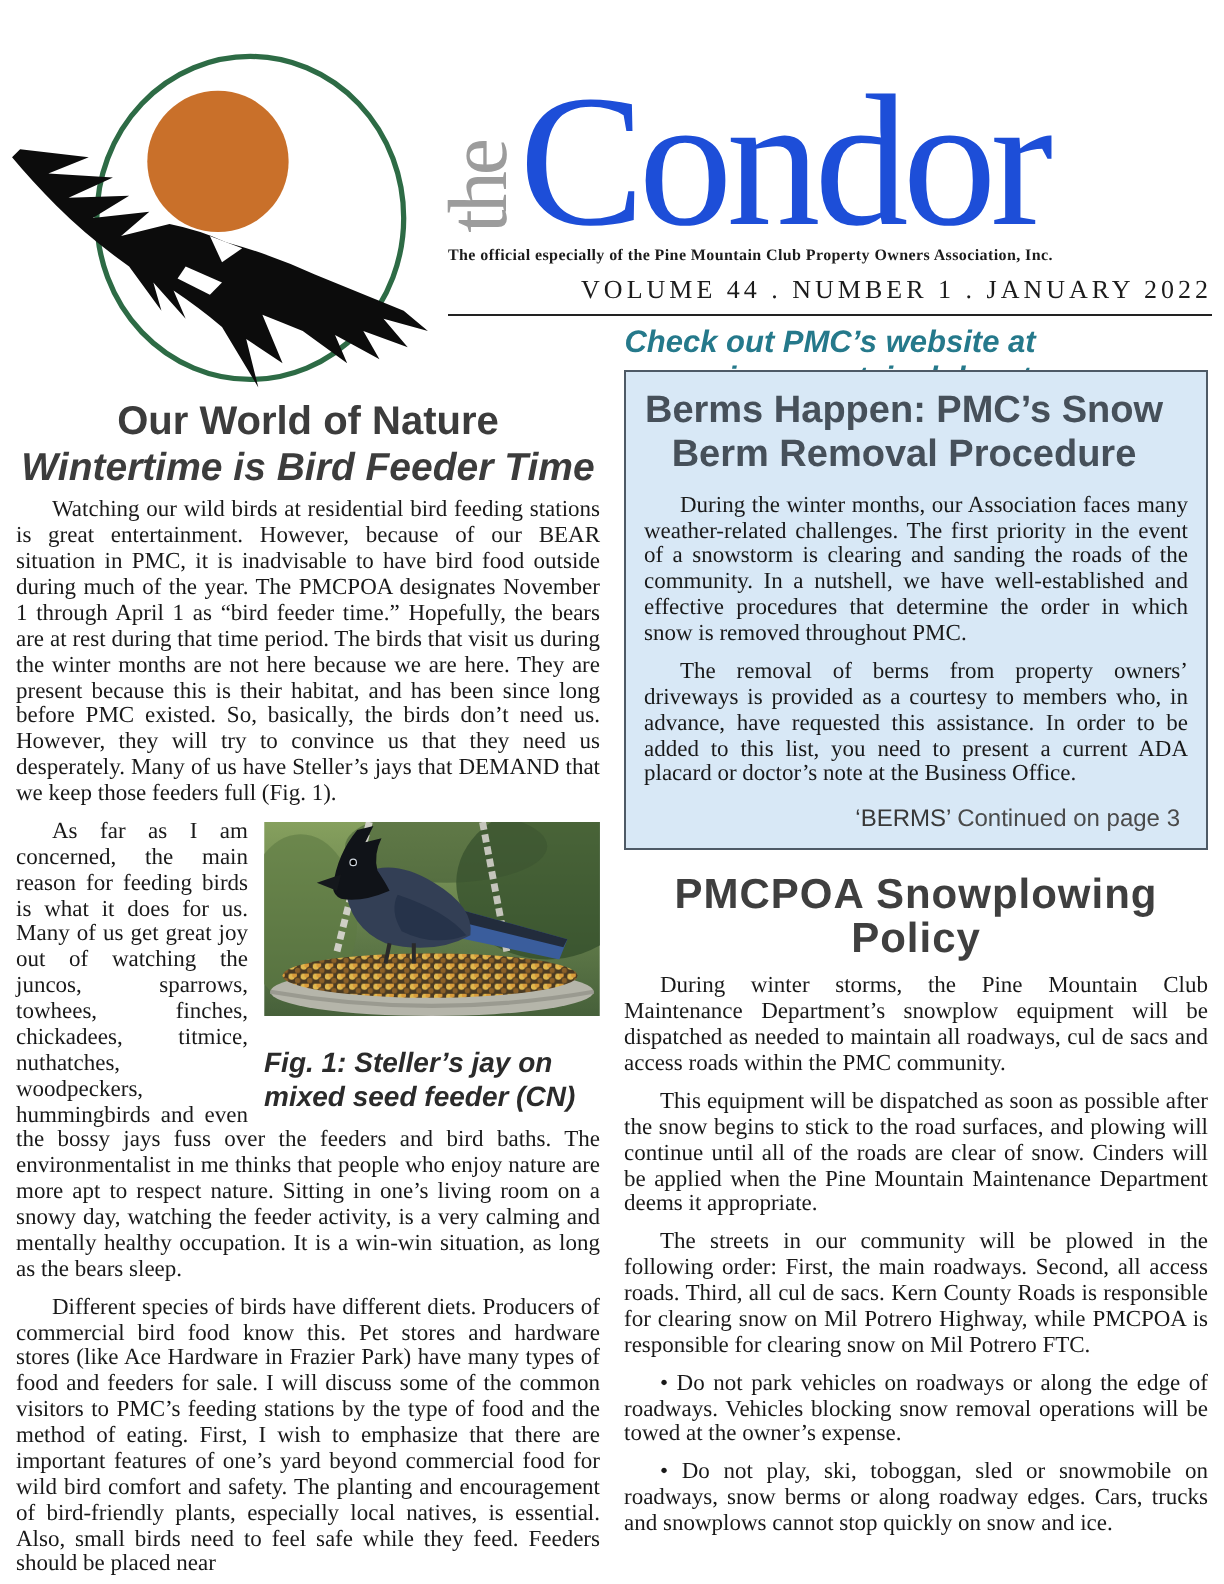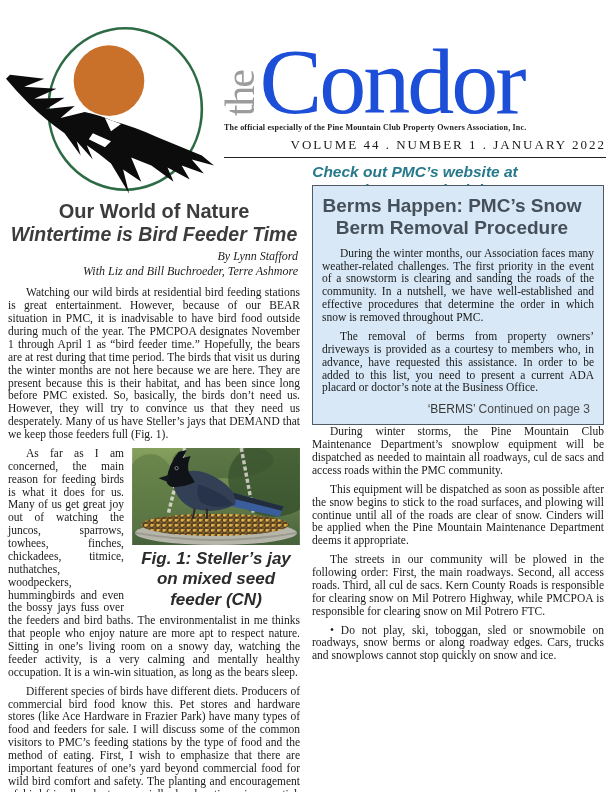--- a/index.html
+++ b/index.html
@@ -48,21 +48,21 @@
 
   p.body{
     font-size:11.5px;line-height:1.12;text-align:justify;text-indent:18px;
     margin:0 0 6px 0;
   }
 
   figure.fig{float:right;width:168px;margin:1px 0 3px 8px;}
   figure.fig svg{display:block;width:168px;height:97px;}
   figcaption{
     font-family:"Liberation Sans", sans-serif;font-weight:bold;font-style:italic;
-    font-size:17px;line-height:1.2;color:#2b2b2b;margin-top:4px;text-align:center;
+    font-size:14px;line-height:1.2;color:#2b2b2b;margin-top:15px;
   }
 
   .continued{
     font-family:"Liberation Sans", sans-serif;font-size:12px;text-align:right;
     margin:2px 4px 0 0;
   }
   .continued .tag{font-weight:normal;color:#383838;}
   .continued .cont{color:#4a4a4a;}
 
   
@@ -110,24 +110,20 @@
       <hr class="mastrule">
       <div class="website" style="color:#25798b">Check out PMC’s website at www.pinemountainclub.net</div>
     </div>
   </header>
 
   <main class="columns">
 
     <section class="col">
       <h1 class="kicker">Our World of Nature</h1>
       <h2 class="nature-title">Wintertime is Bird Feeder Time</h2>
-      <div class="byline">
-        <div>By Lynn Stafford</div>
-        <div>With Liz and Bill Buchroeder, Terre Ashmore</div>
-      </div>
 
       <p class="body">Watching our wild birds at residential bird feeding stations is great entertainment. However, because of our BEAR situation in PMC, it is inadvisable to have bird food outside during much of the year. The PMCPOA designates November 1 through April 1 as “bird feeder time.”  Hopefully, the bears are at rest during that time period. The birds that visit us during the winter months are not here because we are here. They are present because this is their habitat, and has been since long before PMC existed. So, basically, the birds don’t need us. However, they will try to convince us that they need us desperately. Many of us have Steller’s jays that DEMAND that we keep those feeders full (Fig. 1).</p>
 
       <figure class="fig">
         <svg viewBox="0 0 166 96" aria-hidden="true">
           <defs>
             <linearGradient id="bgGrad" x1="0" y1="0" x2="0" y2="1">
               <stop offset="0" stop-color="#86a05e"></stop>
               <stop offset="1" stop-color="#46603a"></stop>
             </linearGradient>
@@ -166,21 +162,23 @@
 
     <section class="col">
 
       <div class="berms-box">
         <h2 class="berms-title">Berms Happen: PMC’s Snow Berm Removal Procedure</h2>
         <p class="body">During the winter months, our Association faces many weather-related challenges. The first priority in the event of a snowstorm is clearing and sanding the roads of the community. In a nutshell, we have well-established and effective procedures that determine the order in which snow is removed throughout PMC.</p>
         <p class="body">The removal of berms from property owners’ driveways is provided as a courtesy to members who, in advance, have requested this assistance. In order to be added to this list, you need to present a current ADA placard or doctor’s note at the Business Office.</p>
         <p class="continued"><span class="tag">‘BERMS’</span> <span class="cont">Continued on page 3</span></p>
       </div>
 
+      <h2 class="plow-title">PMCPOA Snowplowing Policy</h2>
       <p class="body">During winter storms, the Pine Mountain Club Maintenance Department’s snowplow equipment will be dispatched as needed to maintain all roadways, cul de sacs and access roads within the PMC community.</p>
       <p class="body">This equipment will be dispatched as soon as possible after the snow begins to stick to the road surfaces, and plowing will continue until all of the roads are clear of snow. Cinders will be applied when the Pine Mountain Maintenance Department deems it appropriate.</p>
       <p class="body">The streets in our community will be plowed in the following order: First, the main roadways. Second, all access roads. Third, all cul de sacs. Kern County Roads is responsible for clearing snow on Mil Potrero Highway, while PMCPOA is responsible for clearing snow on Mil Potrero FTC.</p>
+      <p class="body">• Do not park vehicles on roadways or along the edge of roadways. Vehicles blocking snow removal operations will be towed at the owner’s expense.</p>
       <p class="body">• Do not play, ski, toboggan, sled or snowmobile on roadways, snow berms or along roadway edges. Cars, trucks and snowplows cannot stop quickly on snow and ice.</p>
 
     </section>
 
   </main>
 </div>
 
 </body></html>

